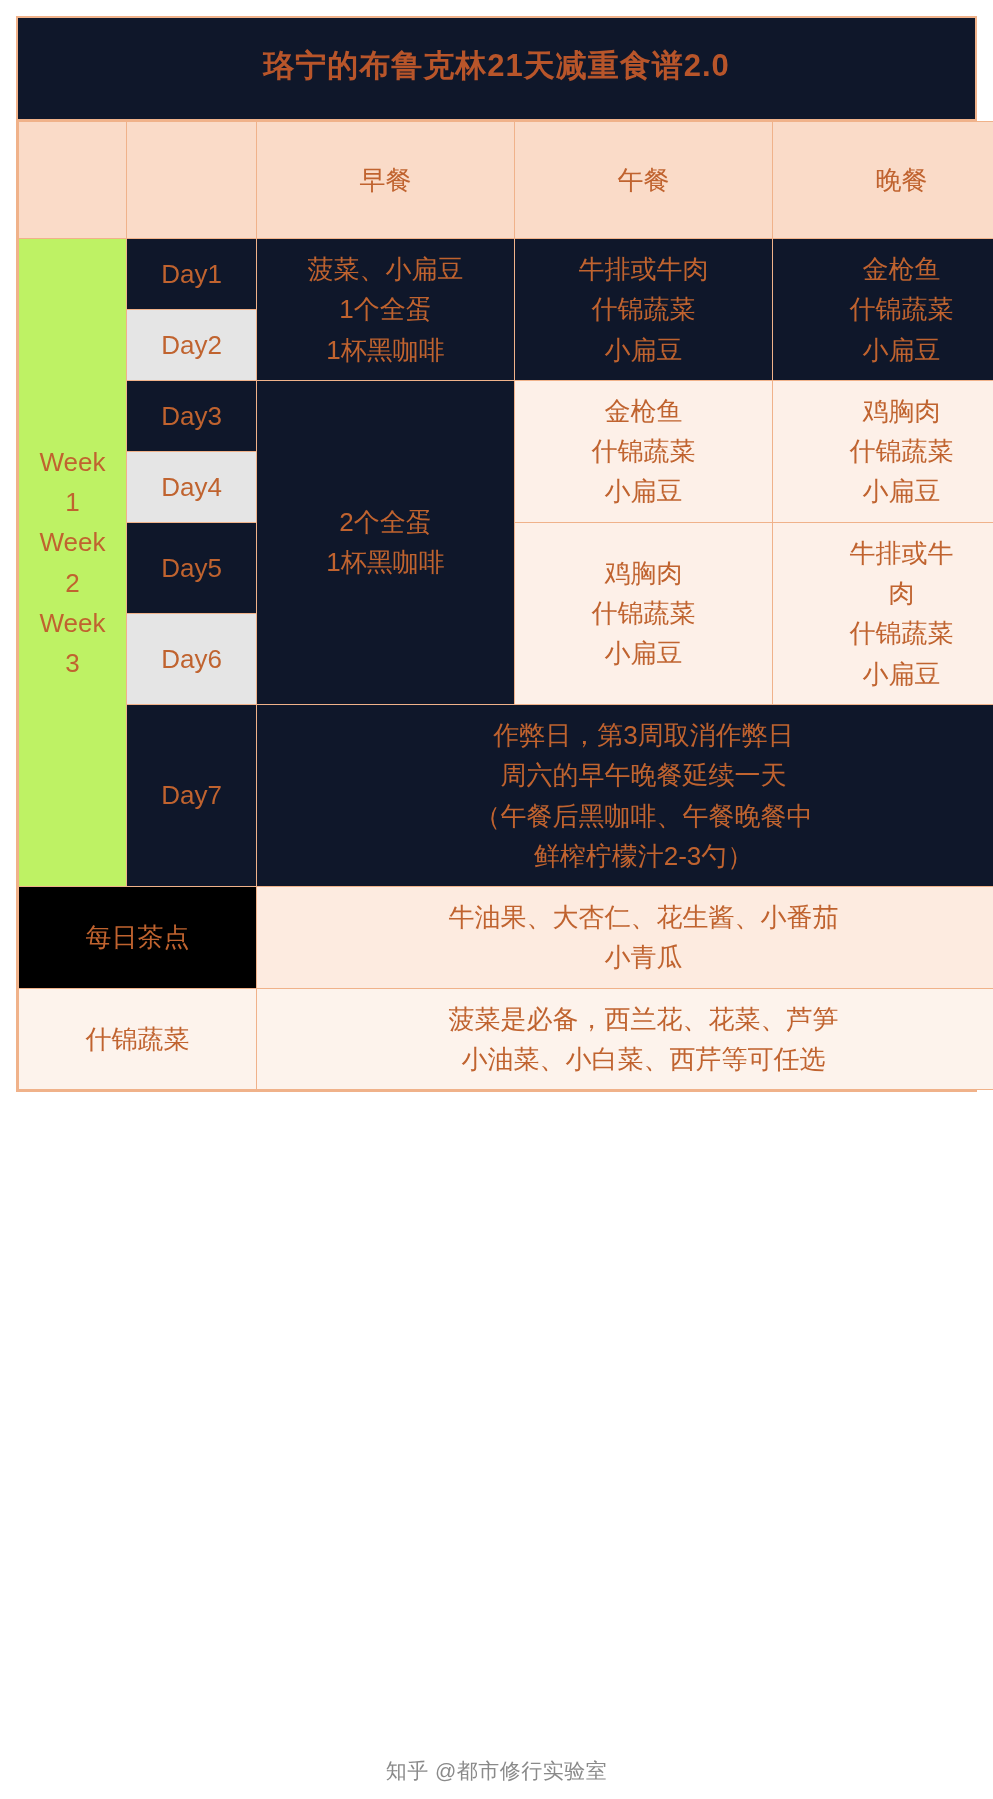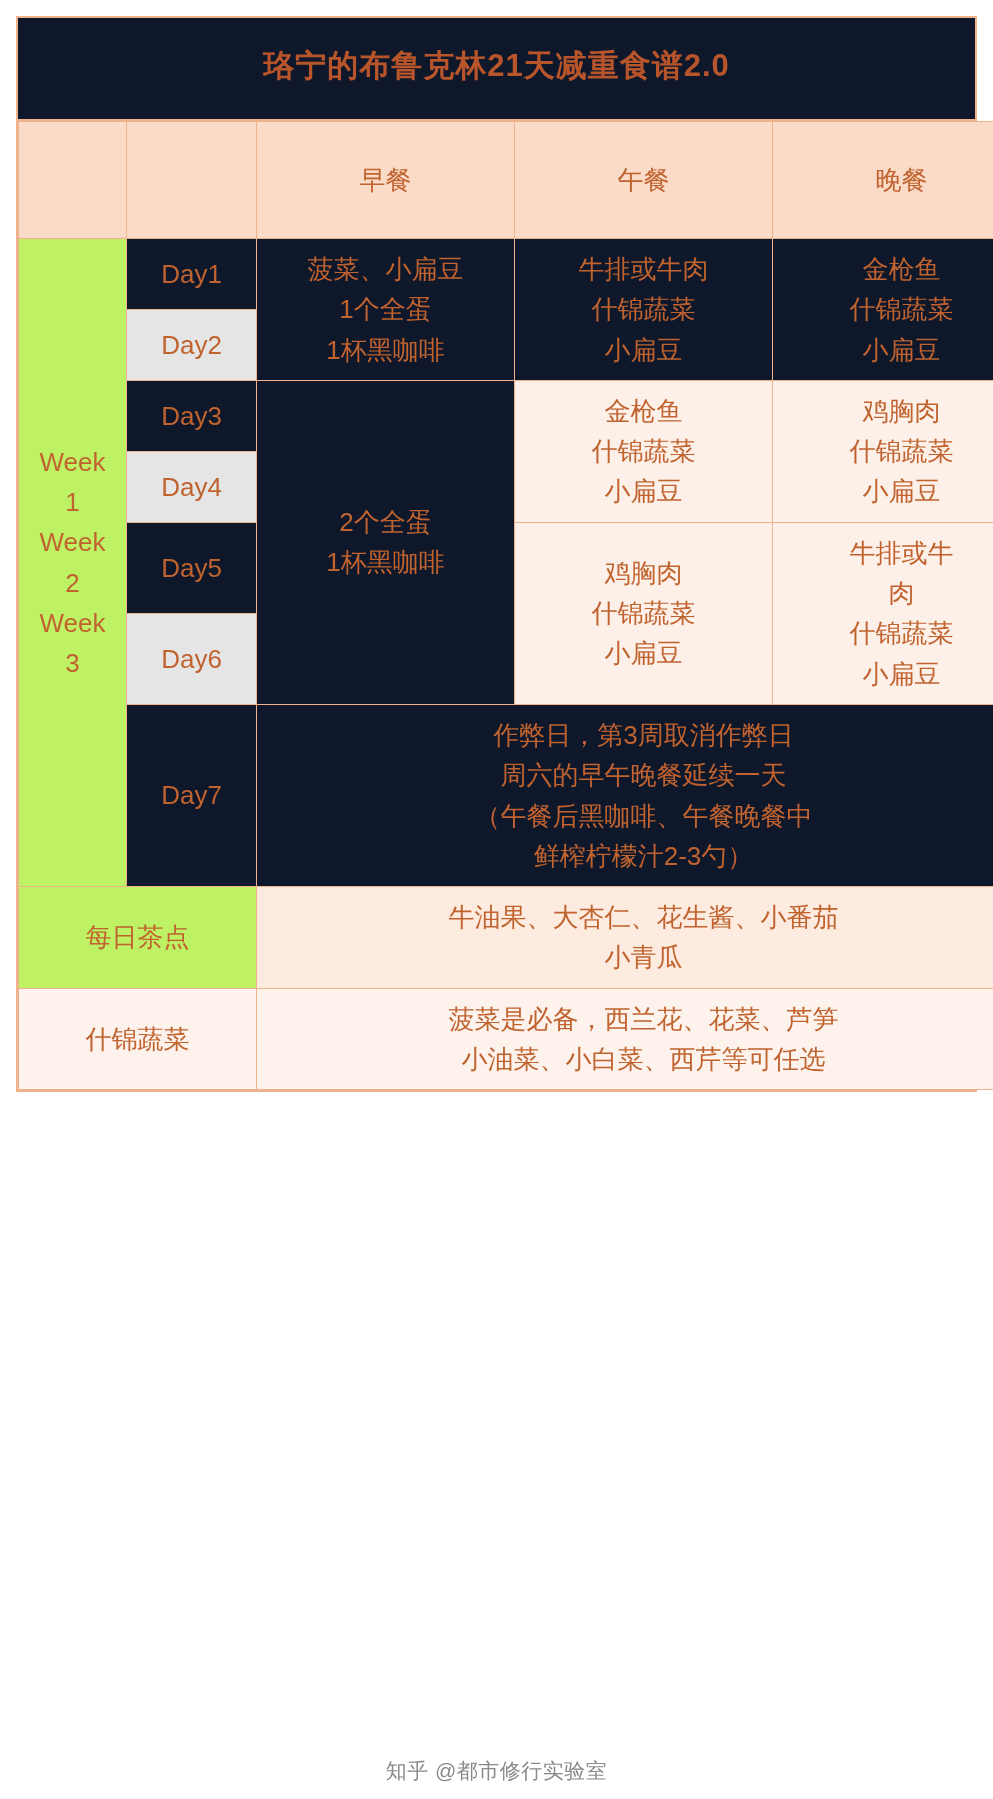--- a/index.html
+++ b/index.html
@@ -89,21 +89,21 @@
     background: #fadbc8;
     color: #b8552a;
   }
   .snacks-body, .veg-body {
     font-size: 27px;
     line-height: 1.85;
     padding: 22px 12px;
   }
   .snacks-body { background: #fdebe0; }
   .veg-body { background: #fdf3ec; }
-  .snacks-label { background: #bef264; }
+  .snacks-label { background: #000000; }
   .veg-label { background: #fdf3ec; }
   
   .footer {
     position: absolute;
     left: 0;
     bottom: 14px;
     width: 993px;
     text-align: center;
     font-size: 21px;
     color: #9a9a9a;

